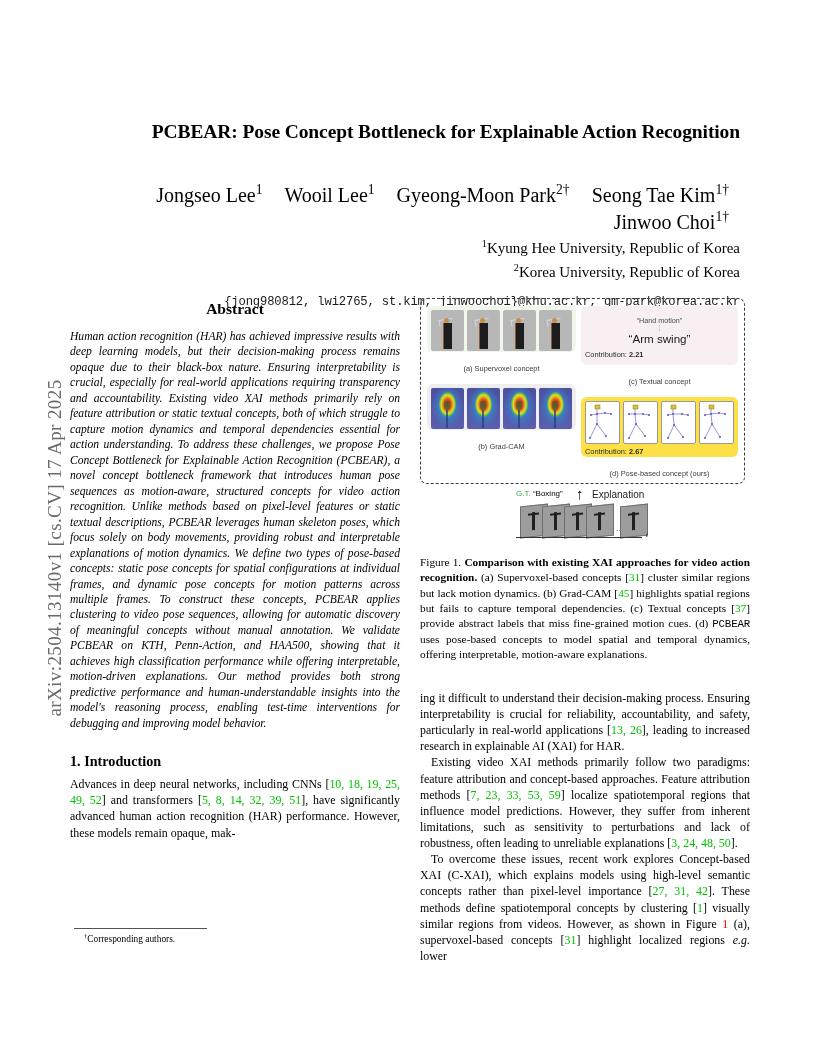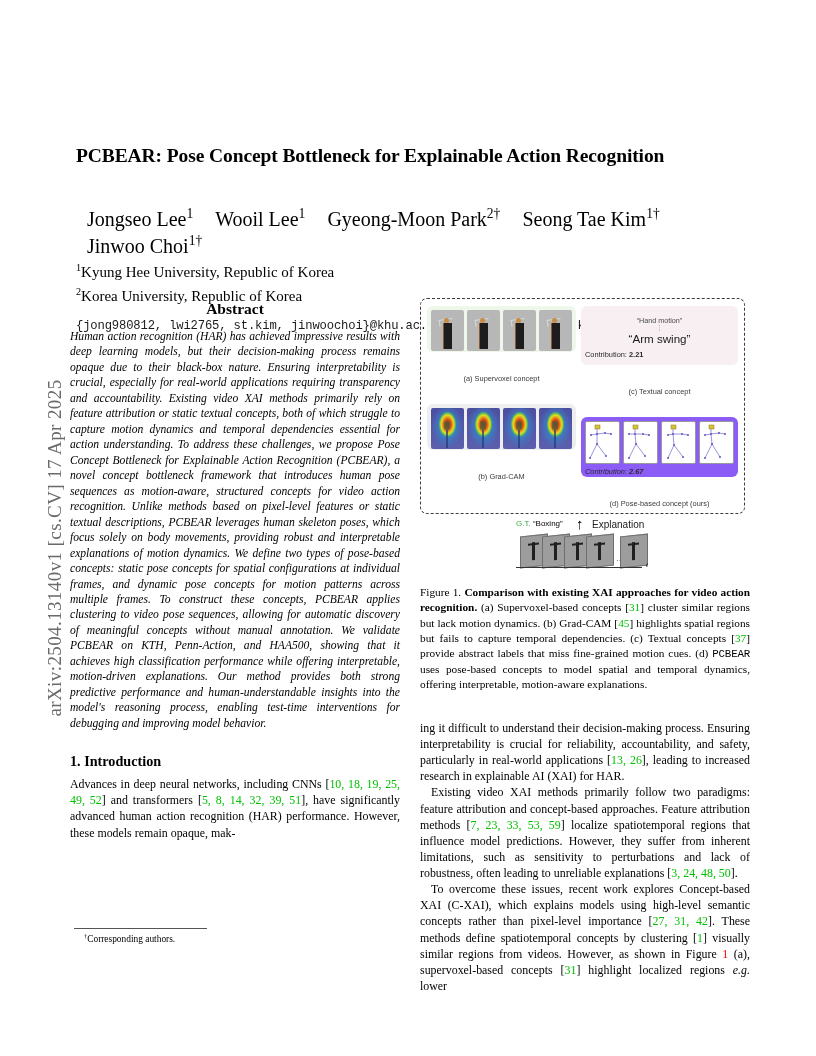--- a/index.html
+++ b/index.html
@@ -22,21 +22,21 @@
     transform-origin:center center;
     font-family:"Liberation Serif", serif;
     font-size:19px;
     letter-spacing:.4px;
     color:#6a6a6a;
     text-align:center;
     white-space:nowrap;
   }
 
   
-  .title-block{position:absolute;left:76px;top:144px;width:664px;text-align:left;}
+  .title-block{position:absolute;left:76px;top:120px;width:664px;text-align:right;}
   .paper-title{
     font-size:19.5px;font-weight:bold;line-height:1.25;
     letter-spacing:-.1px;
   }
   .authors{
     margin-top:38px;
     font-size:20px;
     line-height:1.35;
   }
   .authors .au{display:inline-block;margin:0 11px;white-space:nowrap;}
@@ -96,29 +96,29 @@
   .figure-wrap{position:absolute;left:420px;top:298px;width:330px;}
   .fig-dashed{
     border:1.4px dashed #3b3b3b;
     border-radius:7px;
     padding:7px 6px 4px 6px;
     box-sizing:border-box;
     width:325px;
     display:flex;
     gap:5px;
   }
-  .fig-col{display:flex;flex-direction:column;gap:20px;}
+  .fig-col{display:flex;flex-direction:column;gap:10px;}
   .fig-col.left{width:150px;}
   .fig-col.right{width:158px;}
 
   .panel{border-radius:6px;padding:4px 4px 1px 4px;box-sizing:border-box;}
   .panel.green{background:#eef7ea;}
   .panel.grey{background:#eeeeee;}
   .panel.pink{background:#f7eff2;}
-  .panel.blue{background:#8b5cf6;font-style:italic;}
+  .panel.blue{background:#fde047;}
 
   .frames{display:flex;gap:3px;justify-content:center;}
   .frame{
     width:33px;height:41px;border-radius:2px;overflow:hidden;position:relative;
   }
   
   .sv{background:#b7b7b7;}
   .sv .torso{
     position:absolute;left:12px;top:13px;width:8px;height:26px;
     background:#1d1d1d;border-left:1.5px solid #8a5a2b;

